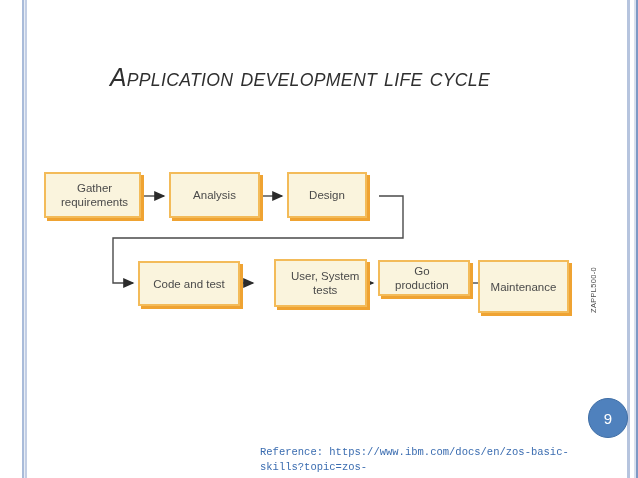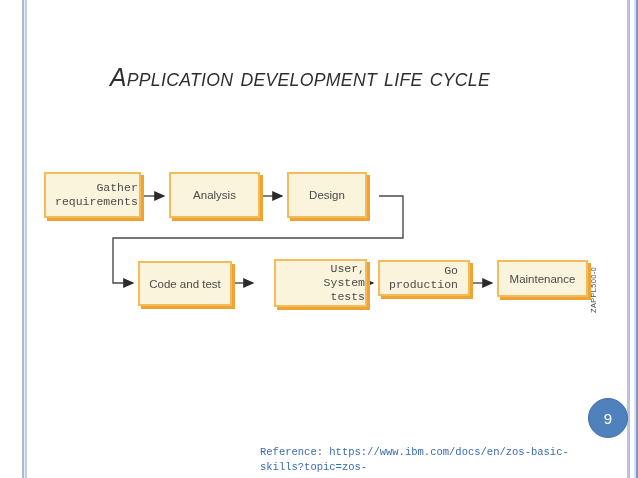--- a/index.html
+++ b/index.html
@@ -25,21 +25,21 @@
   }
   
   .node{
     position:absolute;box-sizing:border-box;
     background:#faf4dd;border:2px solid #f3bb59;
     box-shadow:3px 3px 0 0 #efa332;
     color:#4a4a4a;font-size:11.5px;line-height:14px;
     display:flex;align-items:center;justify-content:center;
     text-align:center;white-space:pre-line;
   }
-  .node.leftalign{justify-content:flex-start;text-align:right;padding-left:9px;font-family:Liberation Mono, monospace;}
+  .node.leftalign{justify-content:flex-start;text-align:center;padding-left:15px;}
   svg.wires{position:absolute;left:0;top:0;pointer-events:none;}
   
   .figlabel{
     position:absolute;left:569px;top:253px;height:60px;
     writing-mode:vertical-rl;transform:rotate(180deg);
     font-size:7.5px;color:#4d4d4d;letter-spacing:.3px;
   }
   
   .badge{
     position:absolute;left:568px;top:398px;width:40px;height:40px;
@@ -82,29 +82,29 @@
     <line x1="451" y1="283" x2="472" y2="283" stroke="#4a4a4a" stroke-width="1.4" marker-end="url(#arrow)"></line>
   </svg>
 
   <div class="node leftalign" style="left:24px;top:172px;width:97px;height:46px;">Gather
 requirements</div>
 
   <div class="node" style="left:149px;top:172px;width:91px;height:46px;">Analysis</div>
 
   <div class="node" style="left:267px;top:172px;width:80px;height:46px;">Design</div>
 
-  <div class="node" style="left:118px;top:261px;width:94px;height:45px;">Code and test</div>
+  <div class="node" style="left:118px;top:261px;width:102px;height:45px;">Code and test</div>
 
   <div class="node leftalign" style="left:254px;top:259px;width:93px;height:48px;">User, System
 tests</div>
 
   <div class="node leftalign" style="left:358px;top:260px;width:92px;height:36px;">Go
 production</div>
 
-  <div class="node" style="left:477px;top:260px;width:91px;height:37px;">Maintenance</div>
+  <div class="node" style="left:458px;top:260px;width:91px;height:53px;">Maintenance</div>
 
   <div class="figlabel">ZAPPL500-0</div>
 
   <div class="badge">
     <span>9</span>
   </div>
 
   <div class="reference">
     <div>Reference: https://www.ibm.com/docs/en/zos-basic-skills?topic=zos-</div>
   </div>

